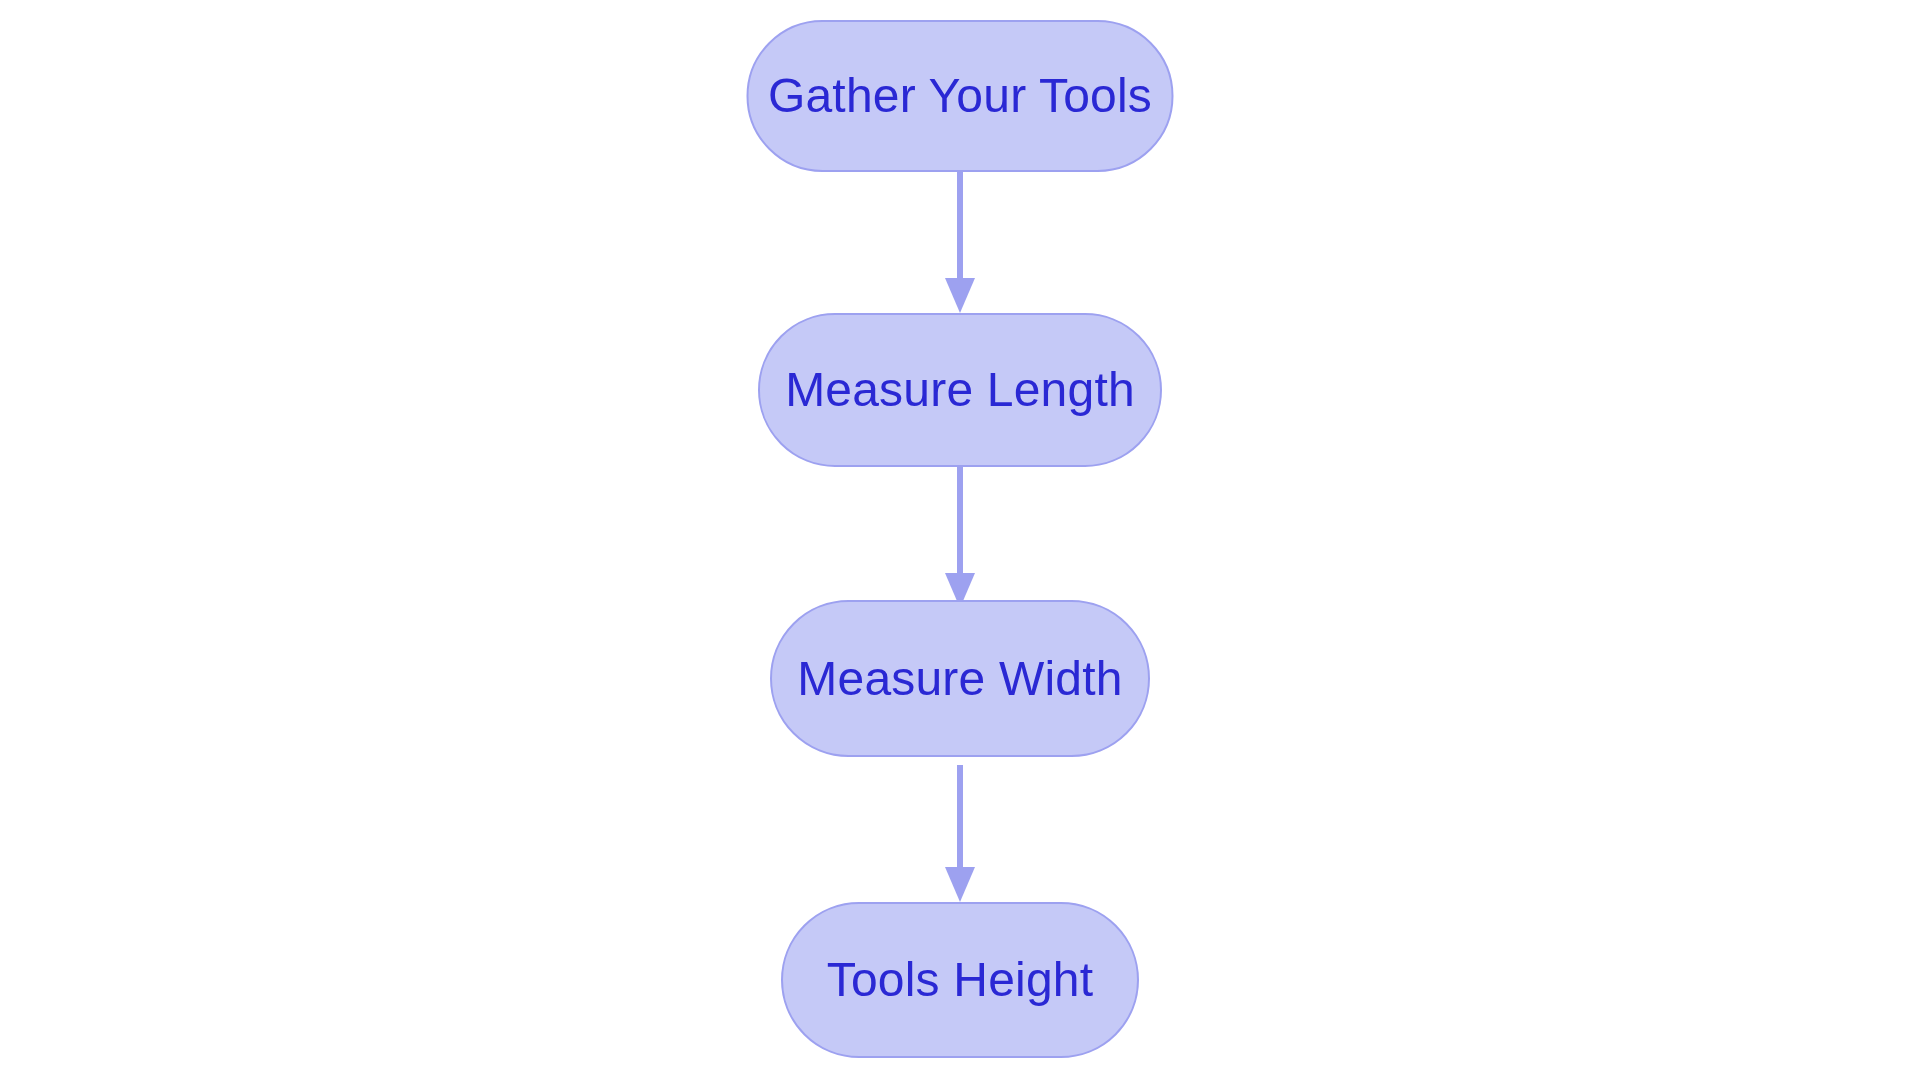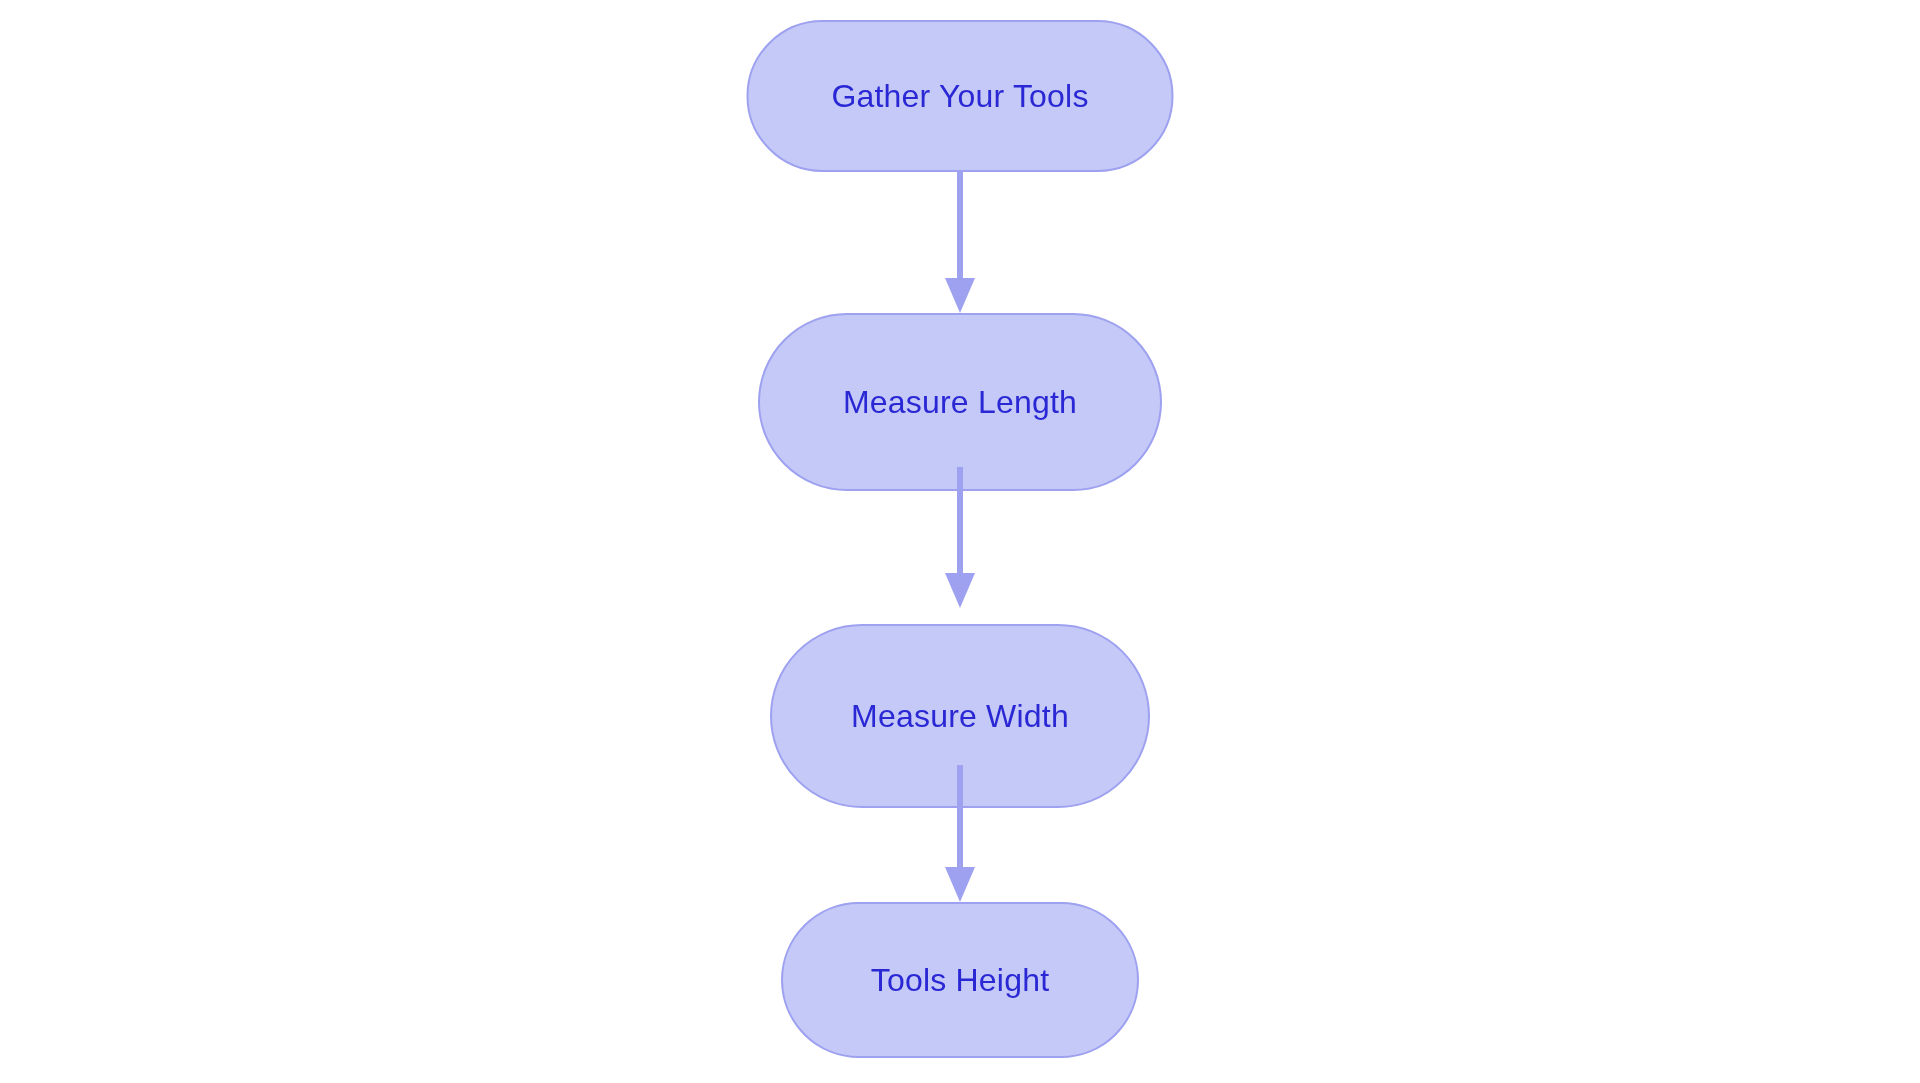--- a/index.html
+++ b/index.html
@@ -26,21 +26,21 @@
     justify-content: center;
     background: #c5c9f7;
     border: 2px solid #9da1f0;
     border-radius: 999px;
     left: 50%;
     transform: translateX(-50%);
   }
   .flow-node-label {
     color: #2a28d4;
     font-family: "Liberation Sans", sans-serif;
-    font-size: 32px;
+    font-size: 48px;
     font-weight: 400;
     letter-spacing: 0.2px;
     line-height: 1;
     white-space: nowrap;
     user-select: none;
   }
   .flow-edge {
     position: absolute;
     left: 50%;
     transform: translateX(-50%);
@@ -60,32 +60,32 @@
     <span class="flow-node-label">Gather Your Tools</span>
   </div>
 
   <div class="flow-edge" style="top:172px; height:141px;">
     <svg width="40" height="141" viewBox="0 0 40 141">
       <line x1="20" y1="0" x2="20" y2="108" stroke="#9da1f0" stroke-width="6"></line>
       <polygon points="5,106 35,106 20,141" fill="#9da1f0"></polygon>
     </svg>
   </div>
 
-  <div class="flow-node" style="top:313px; width:404px; height:178px;">
+  <div class="flow-node" style="top:313px; width:404px; height:154px;">
     <span class="flow-node-label">Measure Length</span>
   </div>
 
   <div class="flow-edge" style="top:467px; height:141px;">
     <svg width="40" height="141" viewBox="0 0 40 141">
       <line x1="20" y1="0" x2="20" y2="108" stroke="#9da1f0" stroke-width="6"></line>
       <polygon points="5,106 35,106 20,141" fill="#9da1f0"></polygon>
     </svg>
   </div>
 
-  <div class="flow-node" style="top:624px; width:380px; height:184px;">
+  <div class="flow-node" style="top:600px; width:380px; height:157px;">
     <span class="flow-node-label">Measure Width</span>
   </div>
 
   <div class="flow-edge" style="top:765px; height:137px;">
     <svg width="40" height="137" viewBox="0 0 40 137">
       <line x1="20" y1="0" x2="20" y2="104" stroke="#9da1f0" stroke-width="6"></line>
       <polygon points="5,102 35,102 20,137" fill="#9da1f0"></polygon>
     </svg>
   </div>
 

